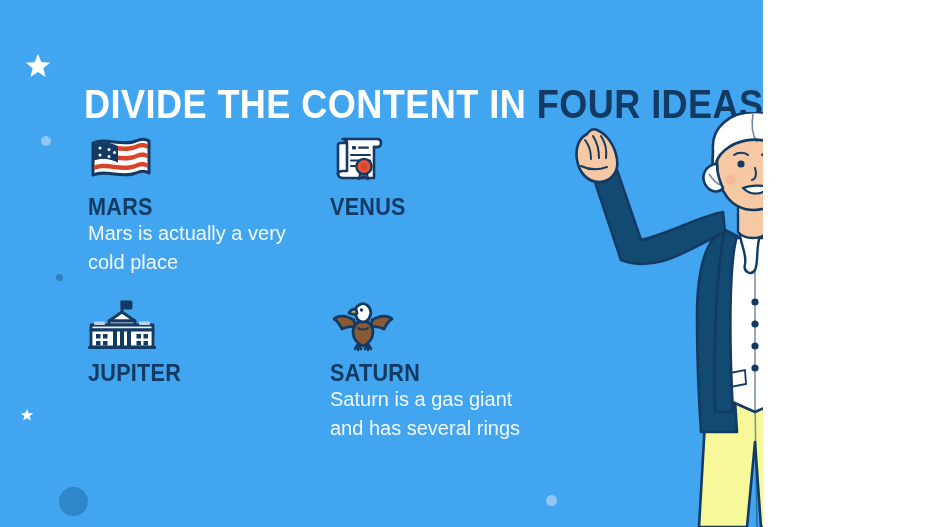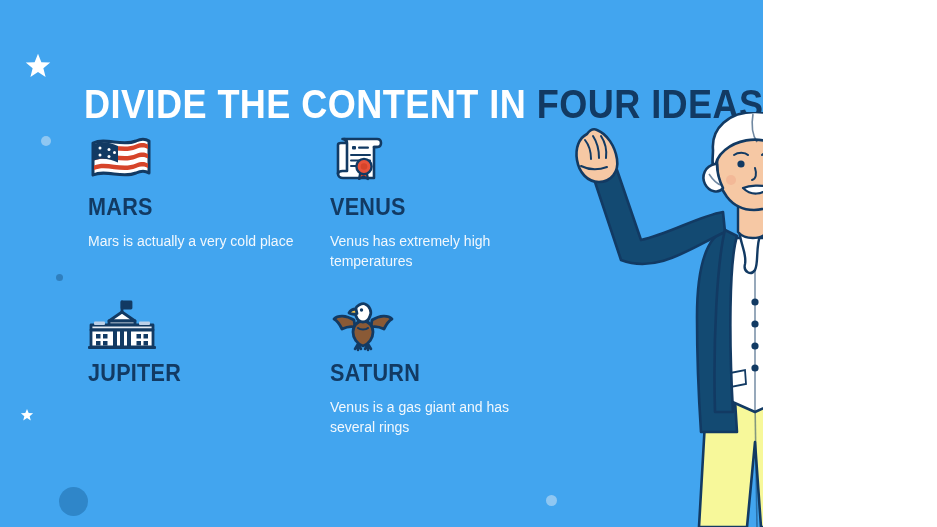--- a/index.html
+++ b/index.html
@@ -75,22 +75,22 @@
     font-family: "Liberation Sans Narrow", "Liberation Sans", sans-serif;
     font-size: 24px;
     font-weight: bold;
     color: #123a63;
     letter-spacing: 0.3px;
     line-height: 1;
     transform: scaleX(0.9);
     transform-origin: left center;
   }
   .feat-desc {
-    margin-top: 12px;
-    font-size: 14px;
+    margin-top: 0;
+    font-size: 20px;
     color: #f2f8fd;
     line-height: 1.45;
     max-width: 215px;
   }
 
   
   #illustration {
     position: absolute;
     left: 565px;
     top: 112px;
@@ -173,21 +173,20 @@
             <line x1="21" y1="33" x2="31" y2="33"></line>
           </g>
           <g>
             <path fill="#d6442a" stroke="#123a63" stroke-width="2.2" stroke-linejoin="round" d="M31 36 L29 46 L33.5 43.5 L38 46 L36 36 Z"></path>
             <circle cx="34" cy="33.5" r="7.6" fill="#e8523a" stroke="#123a63" stroke-width="2.4"></circle>
             <circle cx="34" cy="33.5" r="3.3" fill="#d6442a"></circle>
           </g>
         </svg>
       </div>
       <div class="feat-title">VENUS</div>
-      <div class="feat-desc">Venus has extremely high temperatures</div>
     </div>
 
     <div class="feature col-a row-2">
       <div class="feat-icon">
         <svg width="68" height="52" viewBox="0 0 68 52">
           <g stroke="#123a63" stroke-width="2.8" stroke-linejoin="round" stroke-linecap="round">
             <line x1="34" y1="3" x2="34" y2="13"></line>
             <path fill="#123a63" d="M34 3 H43 V9 H34 Z"></path>
             <path fill="#ffffff" d="M34 13 L47 22 H21 Z"></path>
             <rect x="21" y="22" width="26" height="4" fill="#e6ecf5"></rect>
@@ -229,21 +228,21 @@
           </g>
           <circle cx="31.5" cy="11" r="1.7" fill="#123a63"></circle>
           <g stroke="#123a63" stroke-width="2.6" stroke-linecap="round" fill="none">
             <path d="M28 45 L25 50 M28 45 L28 51 M28 45 L31 50"></path>
             <path d="M38 45 L35 50 M38 45 L38 51 M38 45 L41 50"></path>
           </g>
           <path fill="none" stroke="#123a63" stroke-width="2" stroke-linecap="round" d="M28 29 C30 31, 36 31, 38 29"></path>
         </svg>
       </div>
       <div class="feat-title">SATURN</div>
-      <div class="feat-desc">Venus is a gas giant and has several rings</div>
+      <div class="feat-desc">Saturn is a gas giant and has several rings</div>
     </div>
 
   </div>
 
   <div id="illustration">
     <svg width="372" height="415" viewBox="0 0 372 415">
 
       <line x1="228" y1="50" x2="228" y2="190" stroke="#123a63" stroke-width="3" stroke-linecap="round"></line>
 
       <g>

